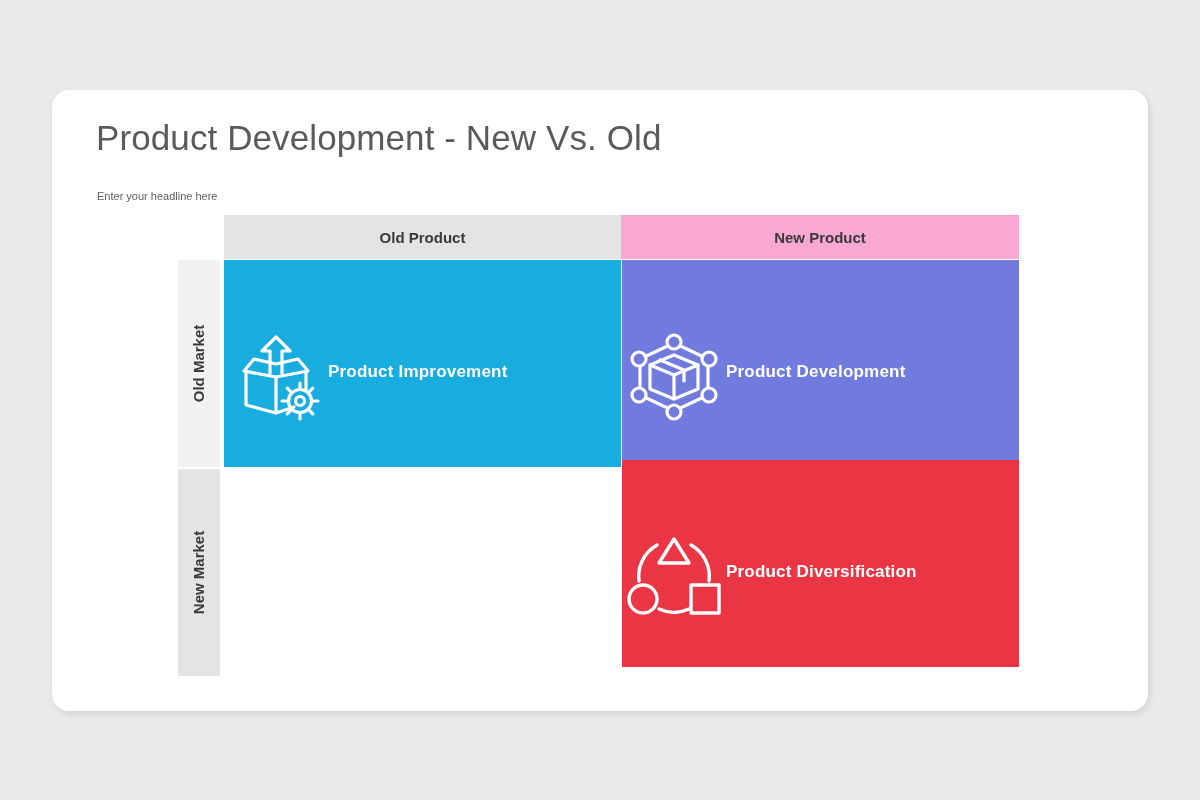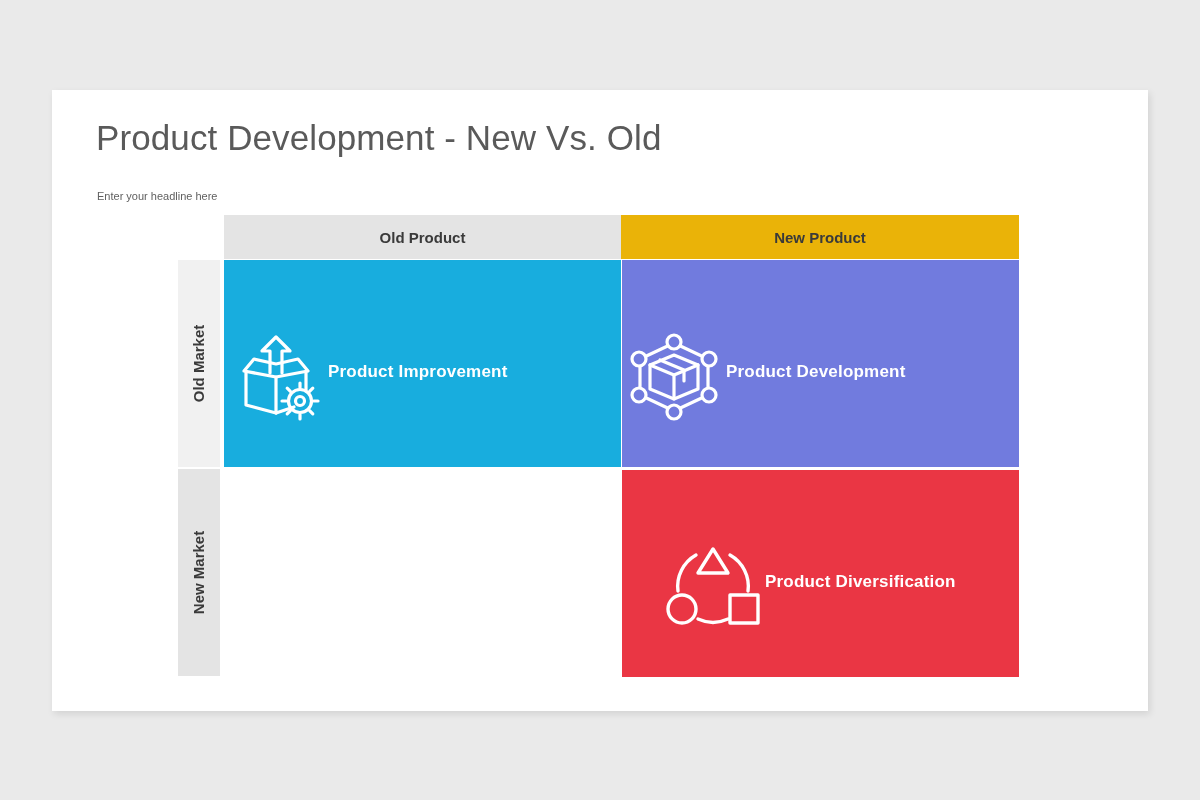--- a/index.html
+++ b/index.html
@@ -21,20 +21,21 @@
 
   
   .slide {
     position: absolute;
     left: 52px;
     top: 90px;
     width: 1096px;
     height: 621px;
     background: #FFFFFF;
     box-shadow: 2px 3px 7px rgba(0,0,0,0.10);
+    border-radius: 17px;
   }
 
   
   .slide-title {
     position: absolute;
     left: 44px;
     top: 28px;
     font-size: 35px;
     font-weight: 400;
     color: #5A5A5A;
@@ -72,21 +73,21 @@
   .col-header {
     height: 44px;
     display: flex;
     align-items: center;
     justify-content: center;
     font-size: 15px;
     font-weight: bold;
     color: #3A3A3A;
   }
   .col-header.old { width: 397px; background: #E4E4E4; }
-  .col-header.new { width: 398px; background: #eab308; align-items: center; }
+  .col-header.new { width: 398px; background: #f9a8d4; align-items: center; }
 
   
   .row-headers {
     position: absolute;
     left: 0;
     top: 45px;
     width: 42px;
     height: 416px;
   }
   .row-header {
@@ -120,21 +121,21 @@
     width: 397px;
     height: 207px;
     display: flex;
     flex-direction: row;
     align-items: center;
     justify-content: flex-start;
   }
   .quad.q1 { left: 0;     top: 0;     background: #18ADDE; }
   .quad.q2 { left: 398px; top: 0;     width: 397px; background: #717BDE; }
   .quad.q3 { left: 0;     top: 209px; background: #3D7CBB; }
-  .quad.q4 { left: 398px; top: 210px; width: 397px; background: #EA3644; padding-left: 39px; }
+  .quad.q4 { left: 398px; top: 200px; width: 397px; background: #EA3644; }
 
   .quad-icon {
     margin-top: 26px;
     width: 104px;
     height: 92px;
     display: flex;
     align-items: center;
     justify-content: center;
   }
   .quad-icon svg { display: block; }

